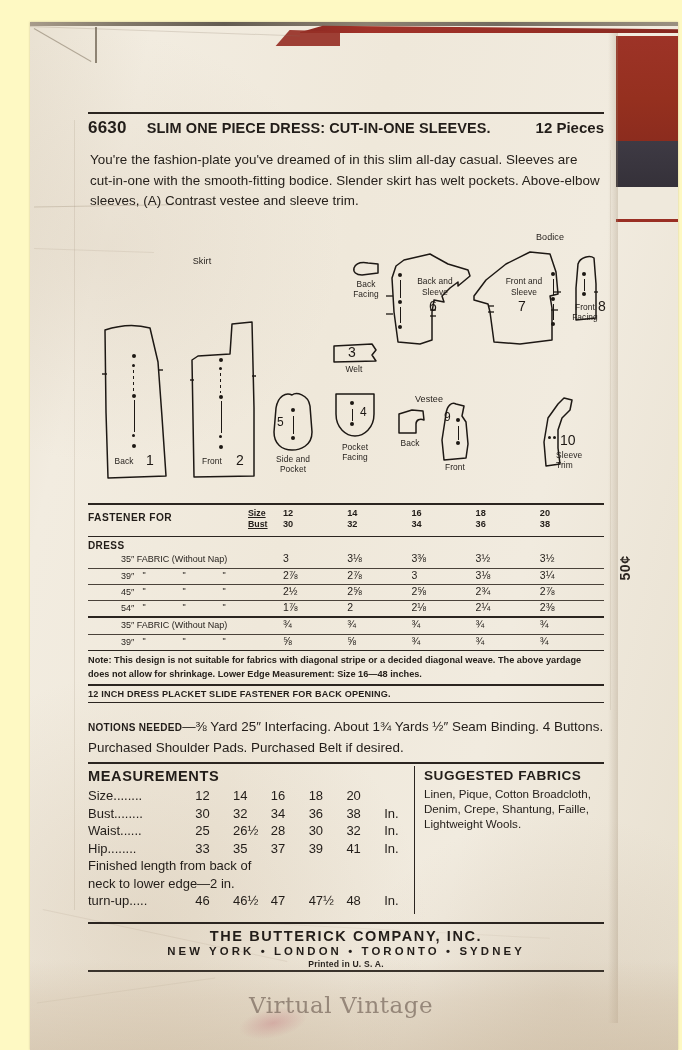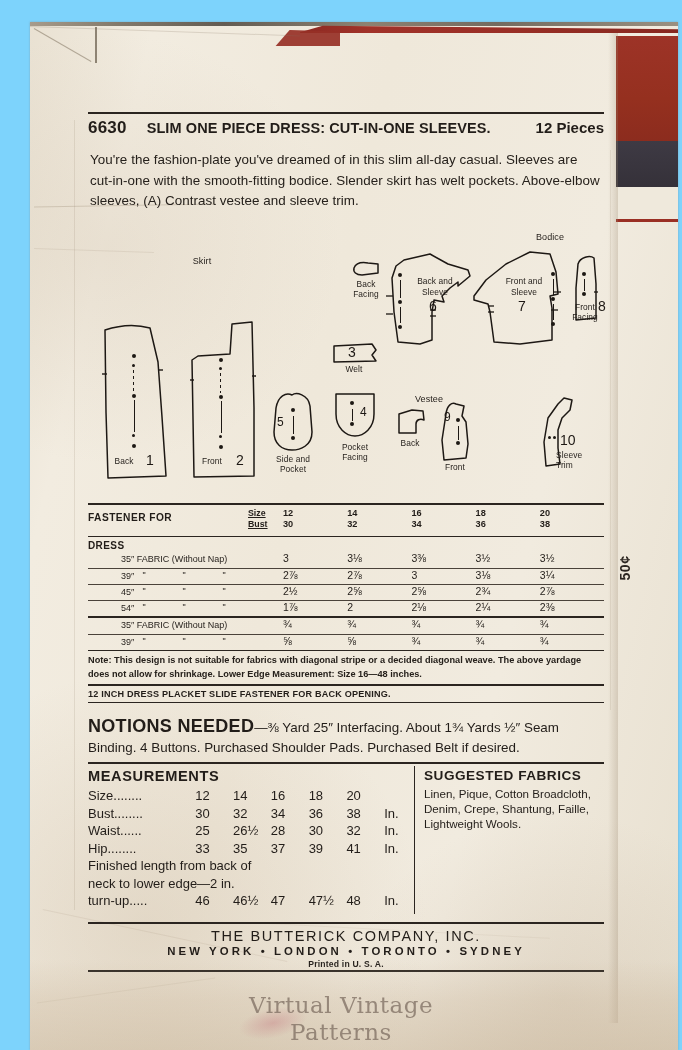--- a/index.html
+++ b/index.html
@@ -2,21 +2,21 @@
 <html><head>
 <meta charset="utf-8">
 <title>Butterick 6630 Pattern Envelope Back</title>
 <style>
   html,body{margin:0;padding:0;background:#ffffff;}
   body{font-family:"Liberation Sans", sans-serif;}
 
   #page{
     position:relative;
     width:682px;height:1050px;
-    background:#7dd3fc;
+    background:#fef9c3;
     overflow:hidden;
   }
 
   
   .envelope{
     position:absolute;
     left:30px; top:22px; width:648px; height:1028px;
     background:
       radial-gradient(ellipse 70% 40% at 18% 88%, rgba(196,176,150,.30), rgba(196,176,150,0) 62%),
       radial-gradient(ellipse 55% 30% at 82% 95%, rgba(190,170,145,.26), rgba(190,170,145,0) 60%),
@@ -127,41 +127,41 @@
   .y-row .dittos{position:absolute;left:36px;top:1px;width:120px;display:flex;}
   .y-row .dittos span{flex:1;font-size:9px;text-align:center;}
   .y-row .vals{position:absolute;left:195px;top:0px;width:321px;display:flex;}
   .y-row .vals span{flex:1;font-size:10.5px;text-align:left;}
   .note{font-size:9.2px;line-height:13.5px;padding:3px 0 3px;font-weight:bold;color:#26211c;}
   .placket{font-size:9.1px;font-weight:bold;letter-spacing:.2px;padding:3px 0 3px;}
 
   
   .notions{position:absolute;left:88px;top:717px;width:516px;
     font-size:13.4px;line-height:19.5px;}
-  .notions b{font-weight:bold;font-size:18px;letter-spacing:.3px;}
+  .notions b{font-weight:bold;font-size:10px;letter-spacing:.3px;}
 
   
   .meas{position:absolute;left:88px;top:768px;width:322px;}
   .meas h3{margin:0 0 3px 0;font-size:14.6px;font-weight:bold;letter-spacing:.6px;}
   .mrow{display:flex;font-size:13px;line-height:17.5px;white-space:pre;}
   .mrow .mlabel{width:108px;}
   .mrow .mc{width:38px;}
   .mrow .mc.wide{width:38px;}
   .mrow .min{width:26px;}
   .mfinish{font-size:13px;line-height:17.5px;}
 
   .fabrics{position:absolute;left:424px;top:768px;width:182px;}
   .fabrics h3{margin:0 0 3px 0;font-size:13.6px;font-weight:bold;letter-spacing:.5px;}
   .fabrics p{margin:0;font-size:11.6px;line-height:15px;}
   .vdiv{position:absolute;left:414px;top:766px;width:1.4px;height:148px;background:#2b2520;}
 
   
   .footrule1{position:absolute;left:88px;top:922px;width:516px;height:1.5px;background:#2b2520;}
   .footer{position:absolute;left:88px;top:928px;width:516px;text-align:center;}
-  .fcompany{font-size:14.5px;font-weight:normal;letter-spacing:1.6px;}
+  .fcompany{font-size:14.5px;font-weight:bold;letter-spacing:1.6px;}
   .fcities{font-size:11.4px;font-weight:bold;letter-spacing:3.1px;margin-top:1px;}
   .fprinted{font-size:8.6px;font-weight:bold;margin-top:2px;letter-spacing:.2px;}
   .footrule2{position:absolute;left:88px;top:970px;width:516px;height:1.5px;background:#2b2520;}
 
   
   .price{
     position:absolute;left:613px;top:560px;
     font-size:14px;font-weight:bold;color:#2b2520;
     transform:rotate(-90deg);transform-origin:center center;
     letter-spacing:.5px;
@@ -597,16 +597,15 @@
       <div class="fprinted">Printed in U. S. A.</div>
     </div>
     <div class="footrule2"></div>
 
   </div>
 
   <div class="bottom-fade"></div>
   <div class="wm-stamp"></div>
   <div class="watermark">
     <div>Virtual Vintage</div>
-    <div>Patterns</div>
   </div>
 
 </div>
 
 </body></html>

